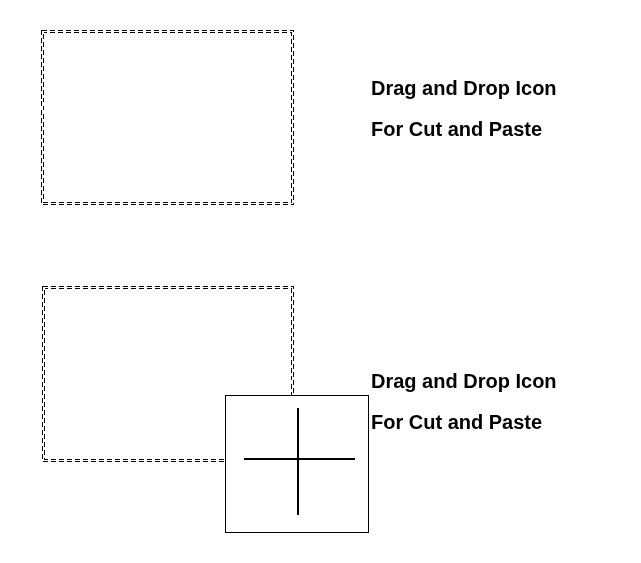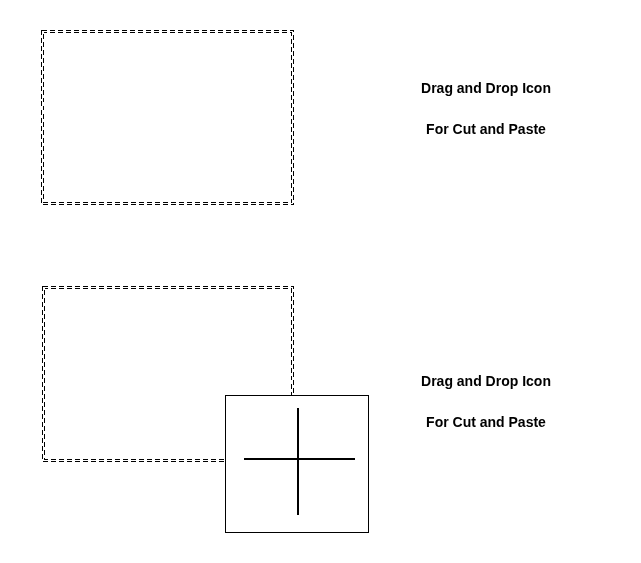--- a/index.html
+++ b/index.html
@@ -20,23 +20,23 @@
   .outline-svg rect {
     fill: none;
     stroke: var(--c-outline, #000000);
     stroke-width: 1;
     stroke-dasharray: 5 3;
     shape-rendering: crispEdges;
   }
   .caption {
     position: absolute;
     width: 230px;
-    text-align: center;
+    text-align: left;
     font-weight: bold;
-    font-size: 14px;
+    font-size: 20px;
     line-height: 41px;
     color: var(--c-text, #000000);
     white-space: nowrap;
   }
   #caption-before { left: 371px; top: 68px; }
   #caption-after  { left: 371px; top: 361px; }
   #drag-icon {
     position: absolute;
     left: 225px; top: 395px;
     width: 144px; height: 138px;

